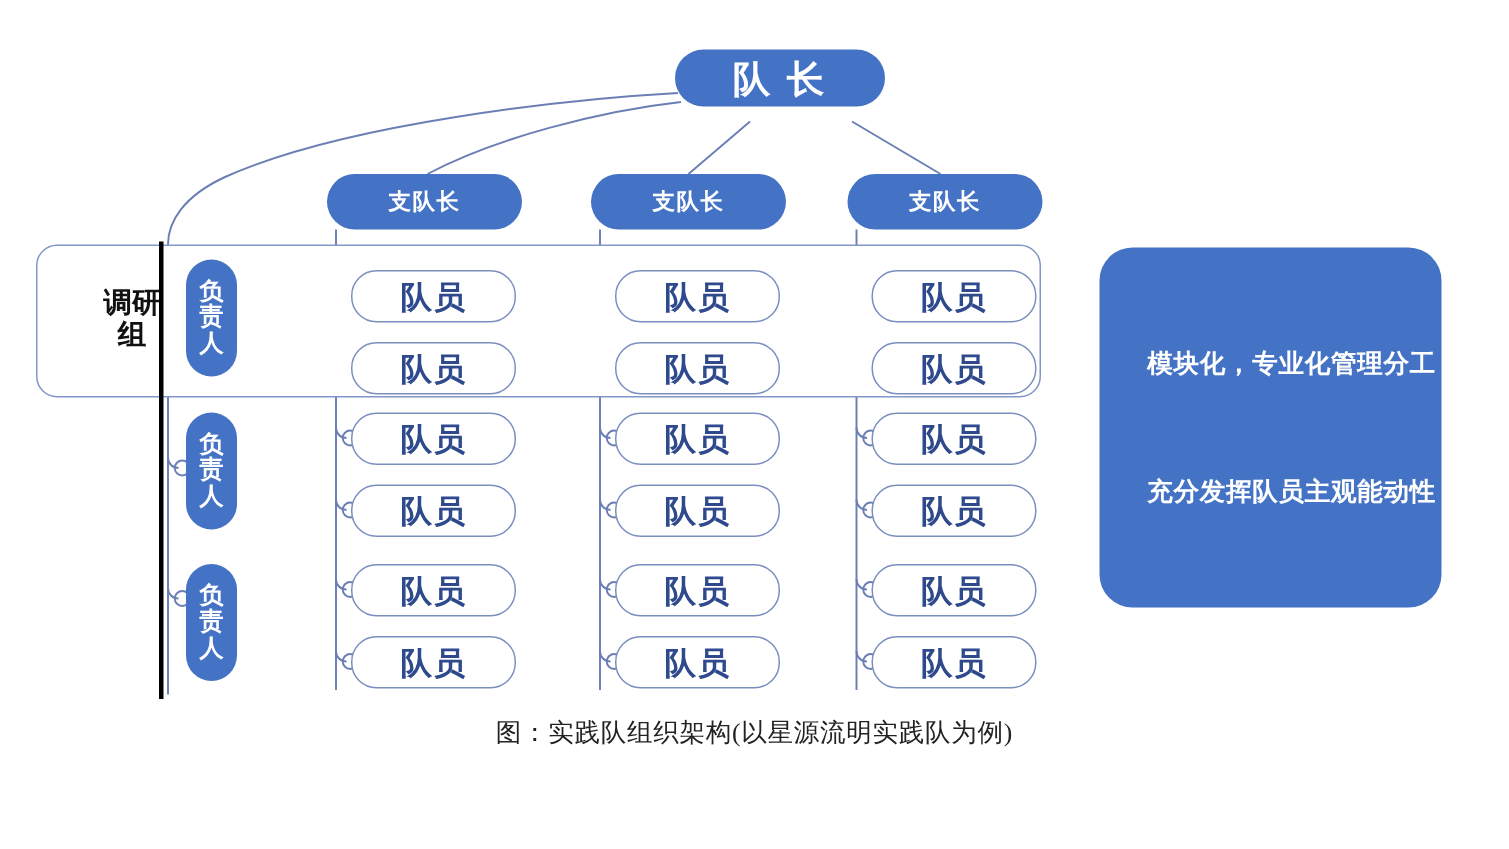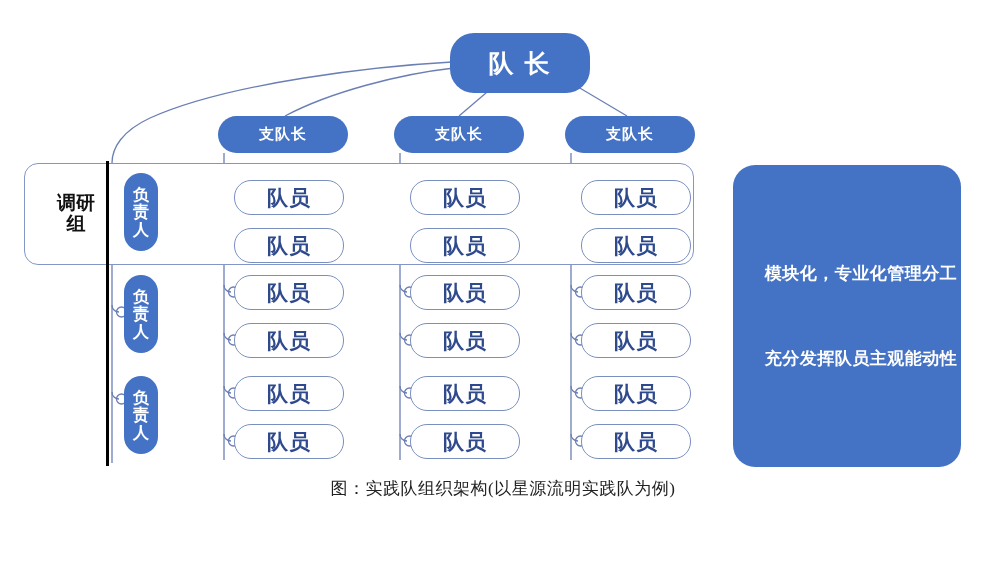--- a/index.html
+++ b/index.html
@@ -38,21 +38,21 @@
     justify-content: center;
     font-weight: bold;
     letter-spacing: 2px;
     box-sizing: border-box;
     z-index: 5;
   }
   .leader {
     left: 450px;
     top: 33px;
     width: 140px;
-    height: 60px;
+    height: 38px;
     font-size: 25px;
     border-radius: 24px;
   }
   .subleader {
     top: 116px;
     width: 130px;
     height: 37px;
     font-size: 15px;
     border-radius: 19px;
     letter-spacing: 1px;
@@ -71,21 +71,21 @@
     background: #ffffff;
     box-sizing: border-box;
     z-index: 2;
   }
   .group-row.r1 { top: 163px; height: 102px; }
   .group-row.r2 { top: 266px; height: 100px; }
   .group-row.r3 { top: 367px; height: 99px; }
 
   .group-label {
     position: absolute;
-    left: 16px;
+    left: 28px;
     top: 0;
     width: 70px;
     height: 100%;
     display: flex;
     align-items: center;
     justify-content: center;
     font-size: 19px;
     font-weight: bold;
     color: #111111;
     letter-spacing: 0;
@@ -148,21 +148,21 @@
     z-index: 4;
     box-sizing: border-box;
   }
 
   
   .note-panel {
     position: absolute;
     left: 733px;
     top: 165px;
     width: 228px;
-    height: 302px;
+    height: 240px;
     background: #4472C4;
     border-radius: 22px;
     z-index: 5;
     display: flex;
     flex-direction: column;
     align-items: center;
     justify-content: center;
     box-sizing: border-box;
     padding-left: 28px;
   }

